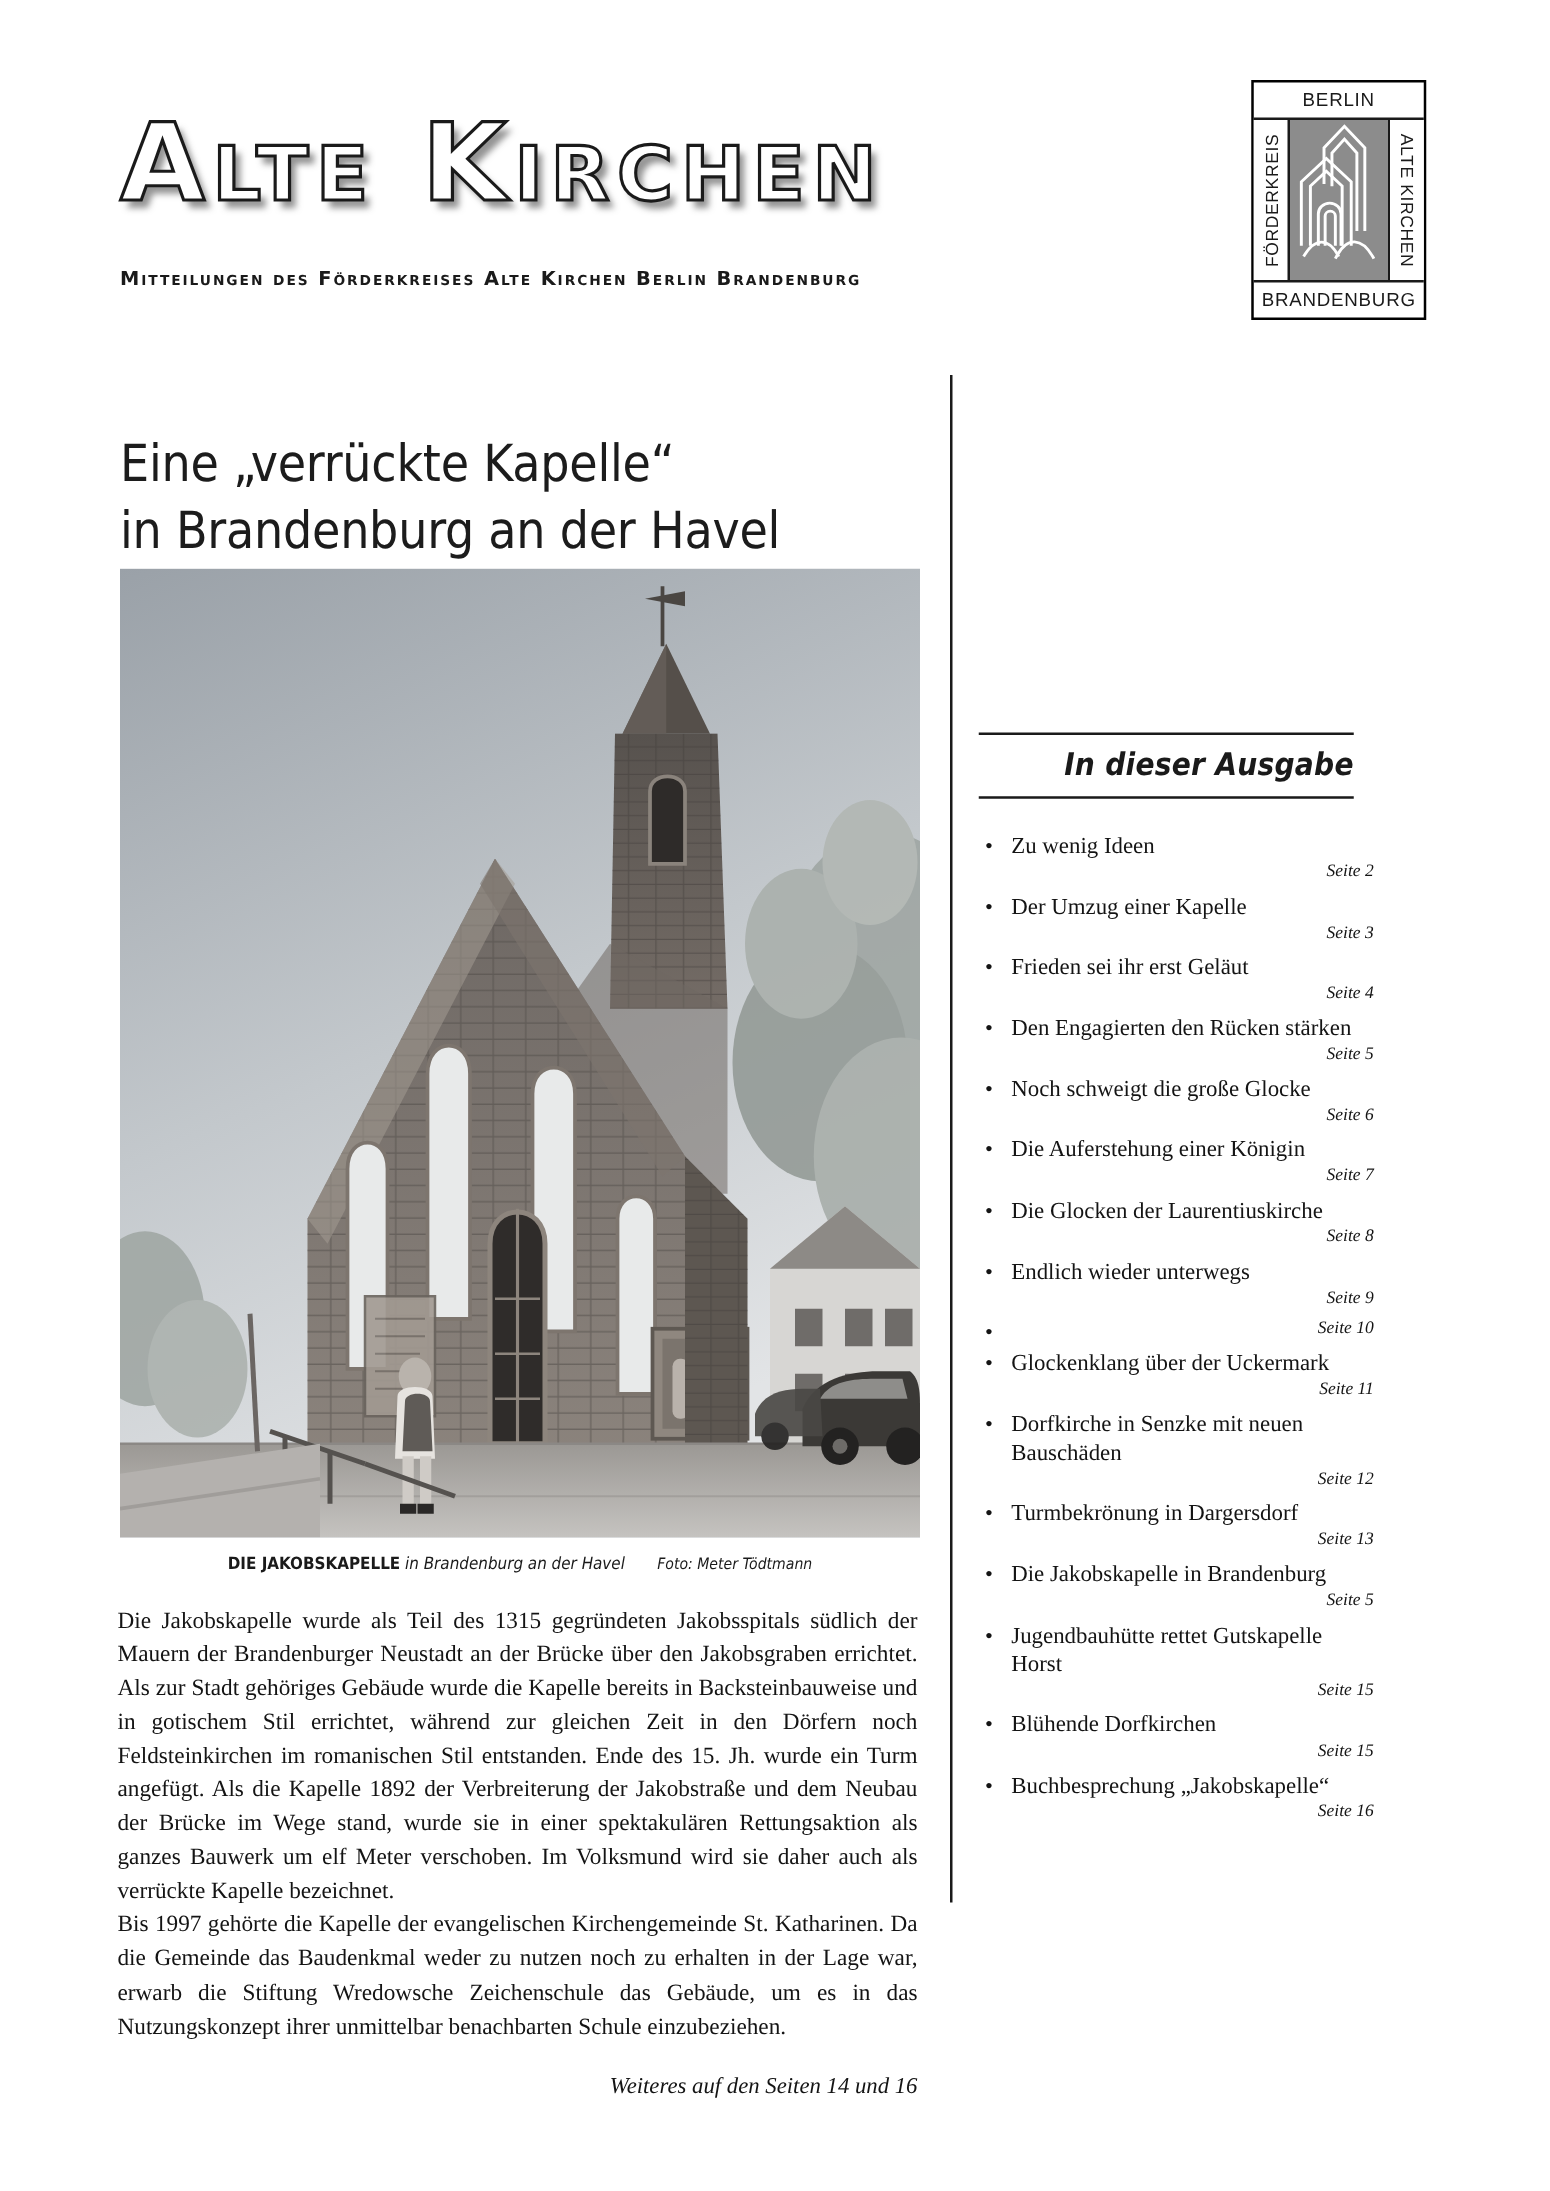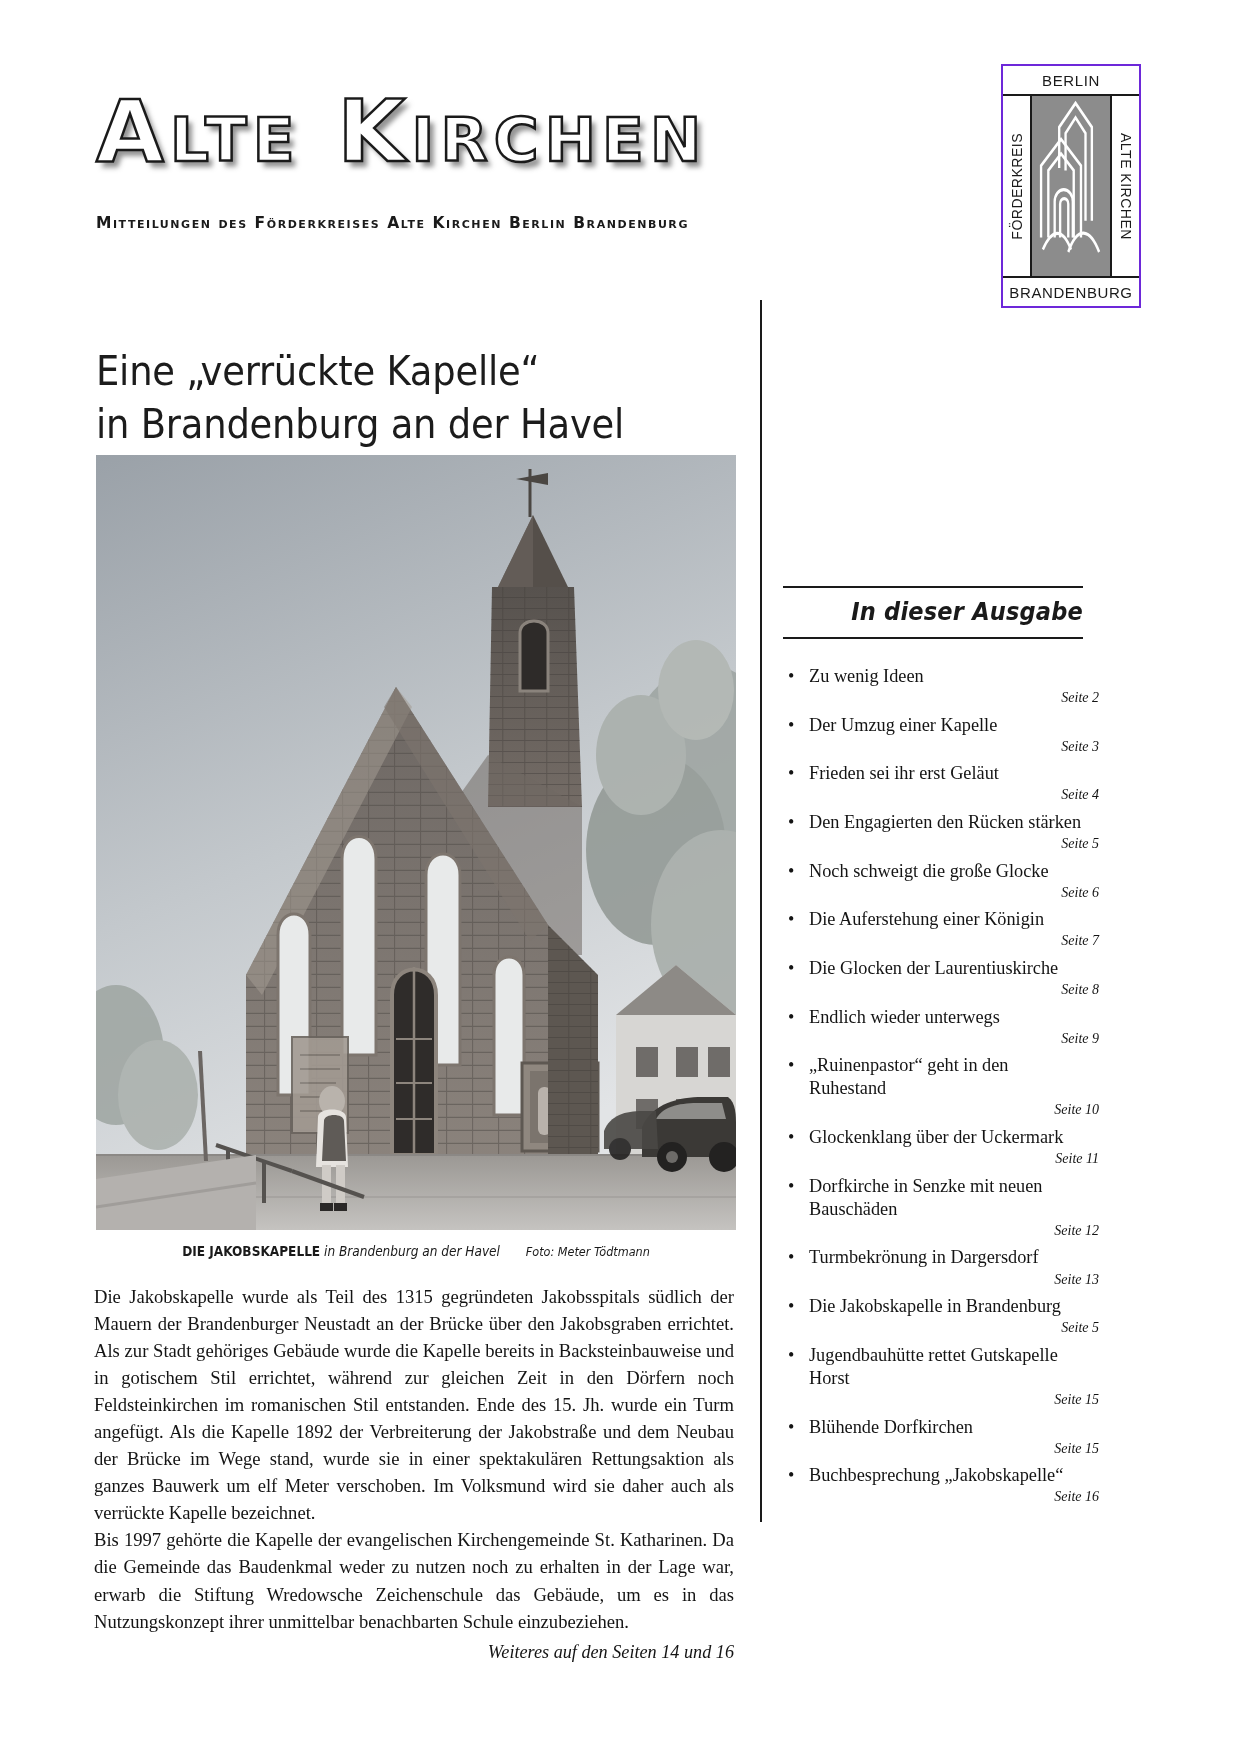--- a/index.html
+++ b/index.html
@@ -49,22 +49,22 @@
     margin-top: 40px;
     white-space: nowrap;
   }
 
   
   .logo {
     position: absolute;
     left: 1001px;
     top: 64px;
     width: 140px;
-    height: 244px;
-    border: 2px solid #6d28d9;
+    height: 192px;
+    border: 2px solid #000000;
     box-sizing: border-box;
     background: #ffffff;
     display: flex;
     flex-direction: column;
   }
   .logo-top, .logo-bottom {
     height: 28px;
     flex: 0 0 28px;
     display: flex;
     align-items: center;
@@ -164,21 +164,21 @@
     width: 640px;
     font-family: "Liberation Serif", "DejaVu Serif", serif;
     font-size: 18.6px;
     line-height: 1.455;
     text-align: justify;
     color: #141414;
     hyphens: manual;
   }
   .bodytext p { margin: 0; }
   .bodytext .closing {
-    margin-top: 4px;
+    margin-top: 20px;
     text-align: right;
     font-style: italic;
     font-size: 18.2px;
   }
 
   
   .col-divider {
     position: absolute;
     left: 760px;
     top: 300px;
@@ -492,21 +492,20 @@
           <span class="toc-label">Die Glocken der Laurentiuskirche</span>
           <span class="toc-page">Seite 8</span>
         </li>
         <li class="toc-item">
           <span class="toc-bullet">•</span>
           <span class="toc-label">Endlich wieder unterwegs</span>
           <span class="toc-page">Seite 9</span>
         </li>
         <li class="toc-item">
           <span class="toc-bullet">•</span>
-          <span class="toc-label">„Ruinenpastor“ geht in den Ruhestand</span>
           <span class="toc-page">Seite 10</span>
         </li>
         <li class="toc-item">
           <span class="toc-bullet">•</span>
           <span class="toc-label">Glockenklang über der Uckermark</span>
           <span class="toc-page">Seite 11</span>
         </li>
         <li class="toc-item">
           <span class="toc-bullet">•</span>
           <span class="toc-label">Dorfkirche in Senzke mit neuen Bauschäden</span>

